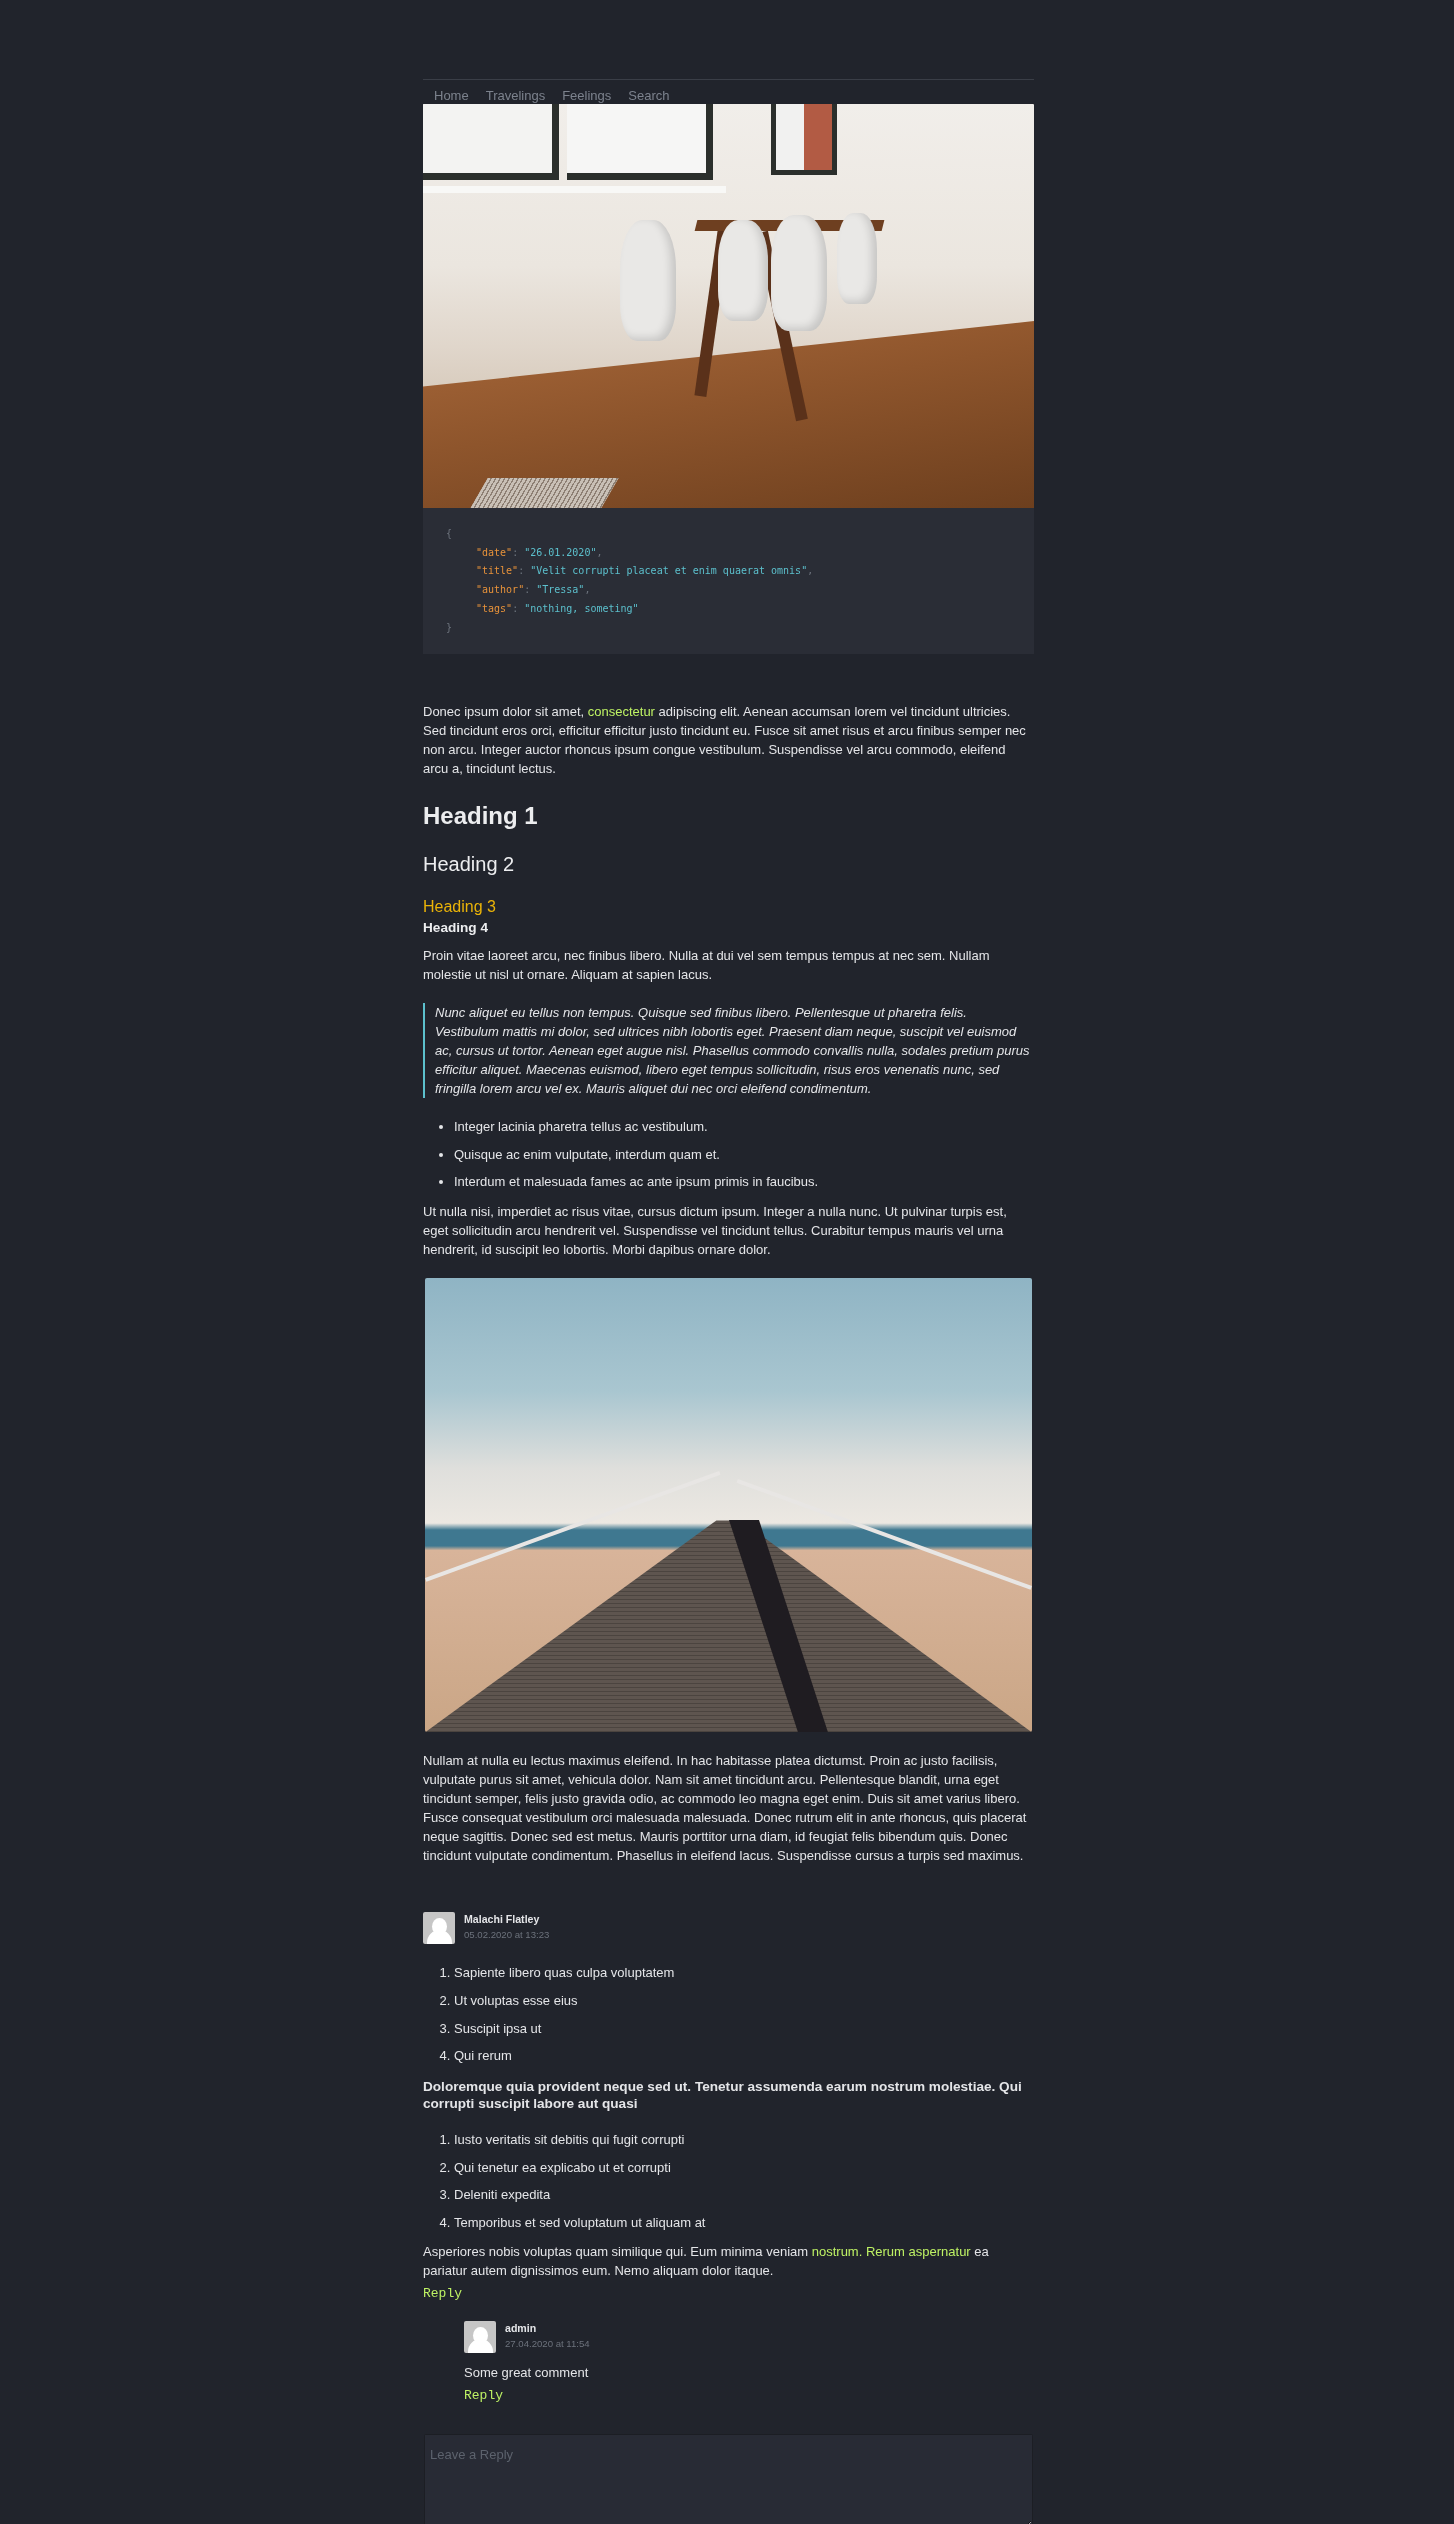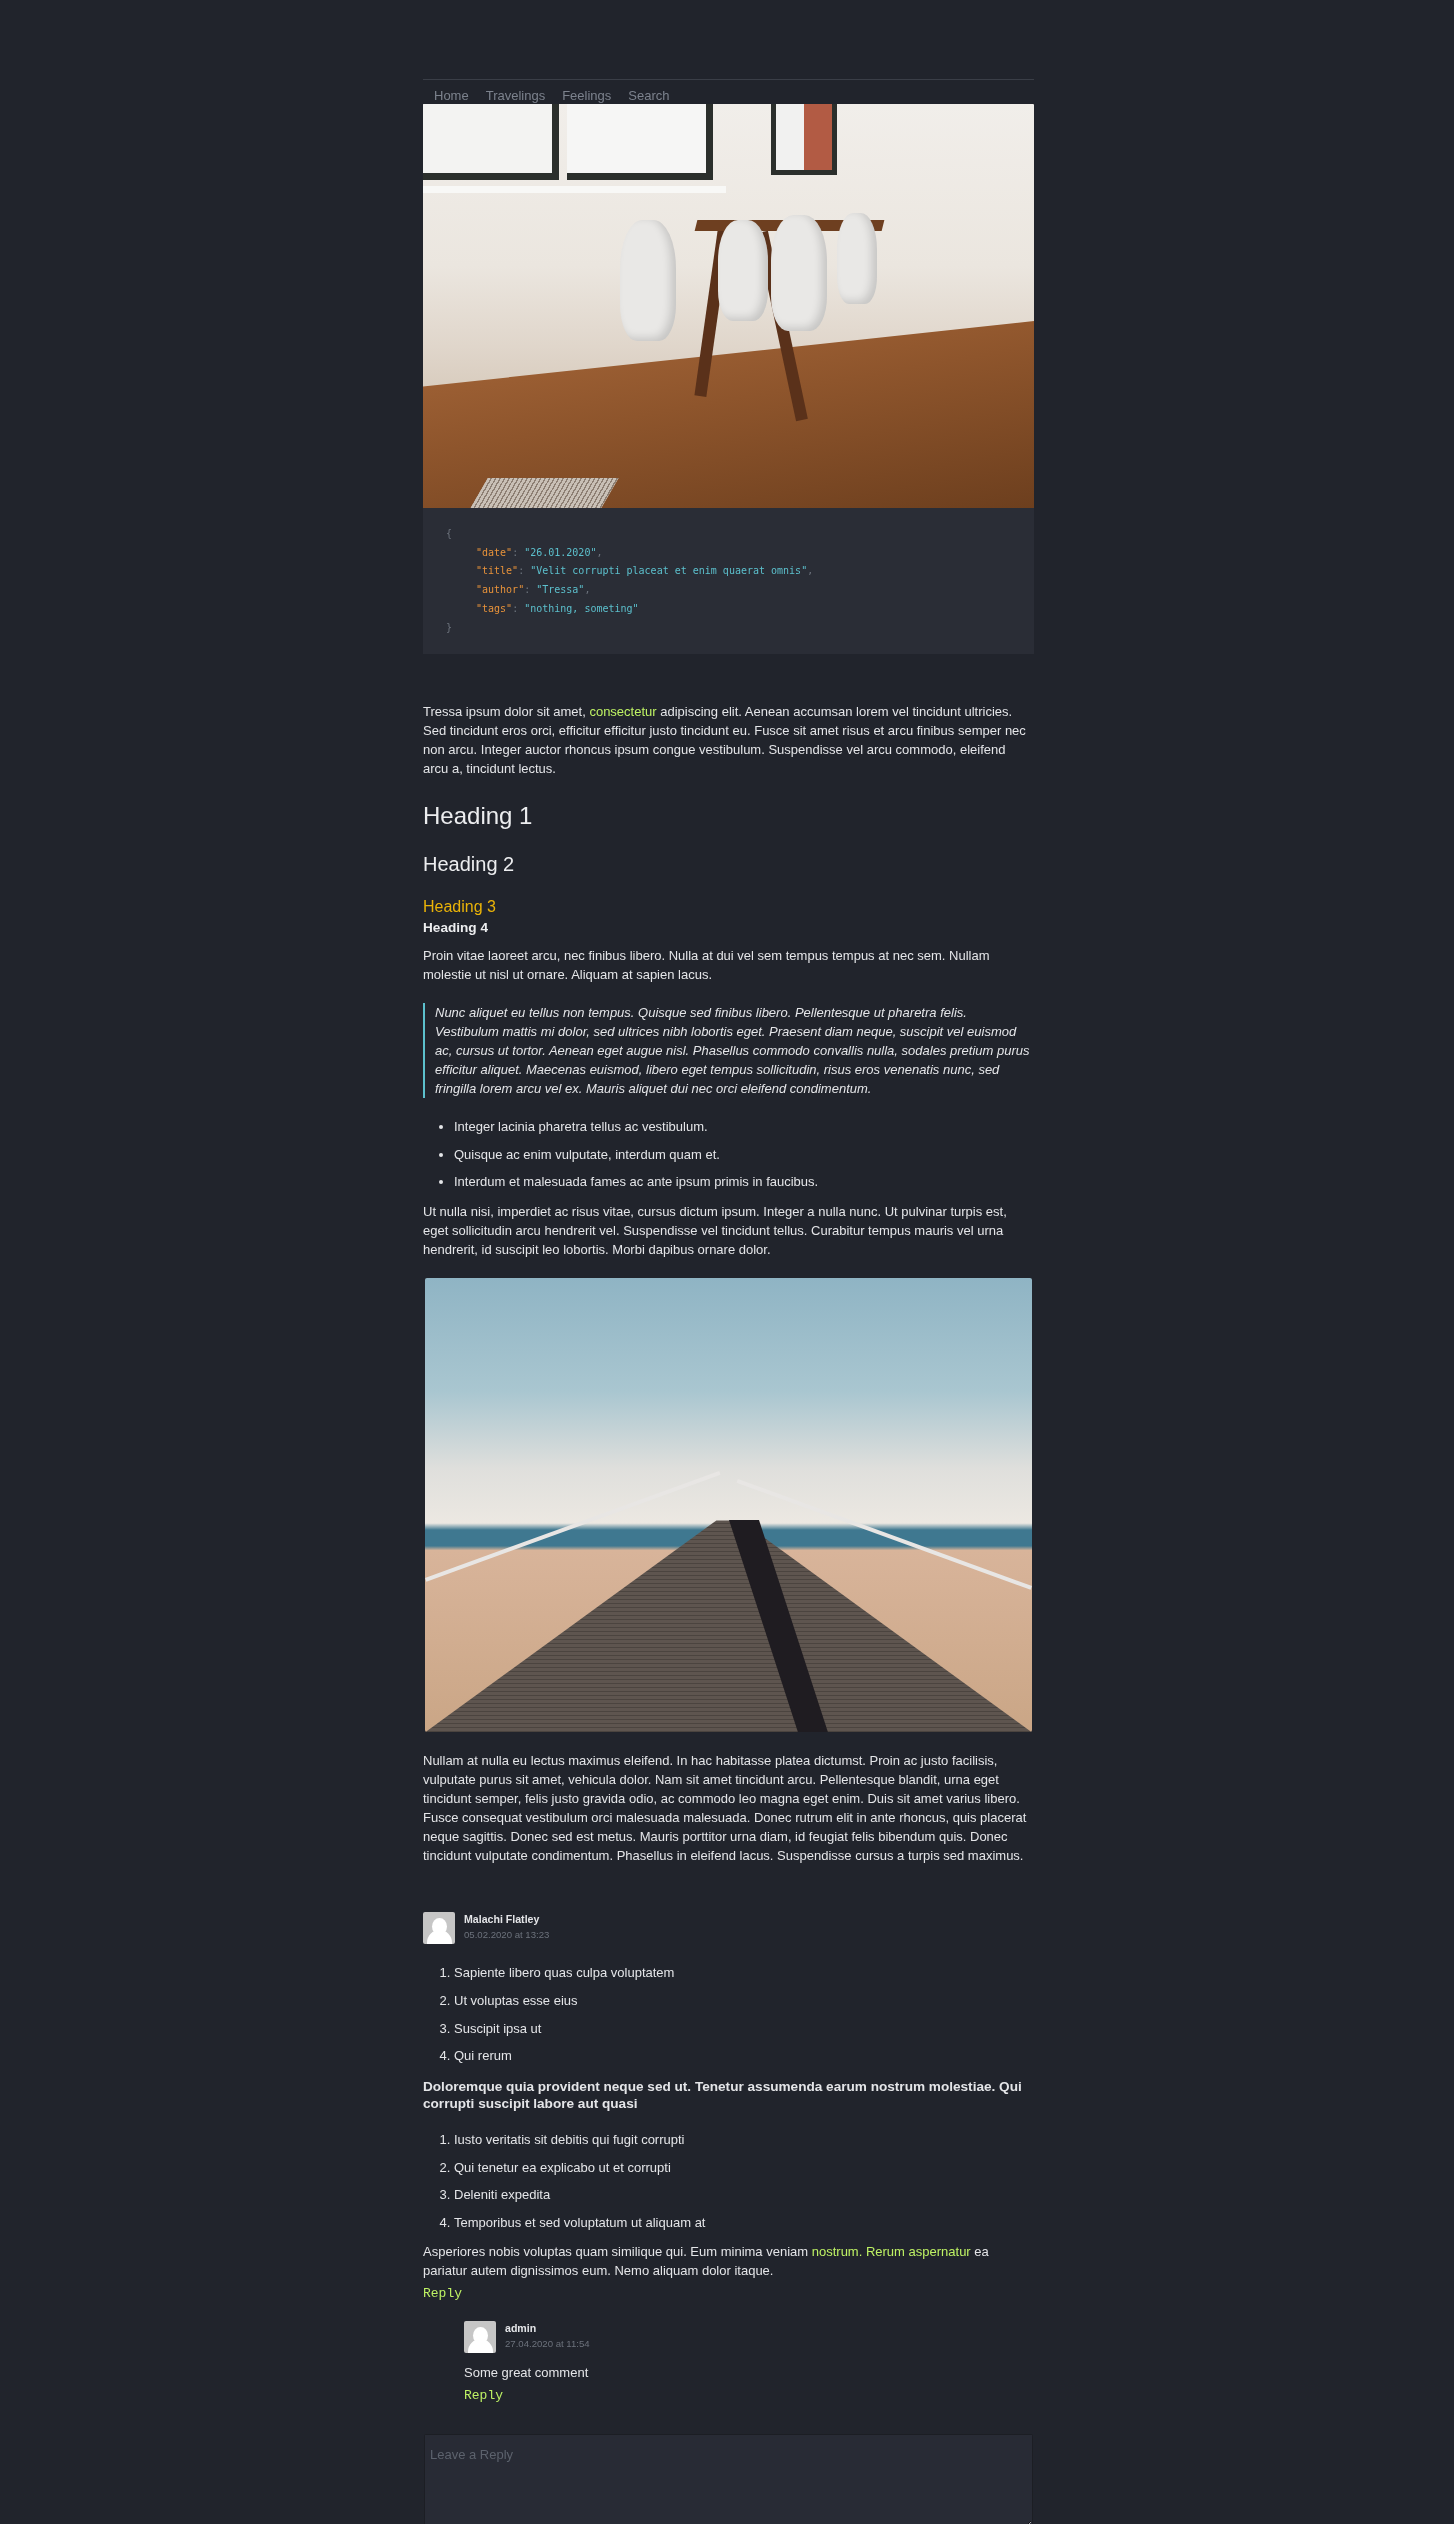--- a/index.html
+++ b/index.html
@@ -31,21 +31,21 @@
   .hero .rug { position:absolute; left:56px; bottom:0; width:131px; height:30px; background: repeating-linear-gradient(90deg,#c9c0b6 0 3px,#8d7f73 3px 4.5px); transform: skewX(-30deg); }
 
   
   .meta { background: #2a2d36; width: 611px; padding: 17px 0 17px 23px; font-family: "DejaVu Sans Mono", "Liberation Mono", monospace; font-size: 10px; line-height: 18.7px; color: #6c727c; }
   .meta .row { padding-left: 30px; }
   .meta .k { color: #e7923a; }
   .meta .v { color: #5cc0cd; }
 
   .post { padding-top: 48px; }
   .post p { margin-bottom: 19px; }
-  h1 { font-size: 24px; line-height: 28px; font-weight: 400; margin: 24px 0 22px; color: #ecedef; }
+  h1 { font-size: 24px; line-height: 28px; font-weight: 700; margin: 24px 0 22px; color: #ecedef; }
   h2 { font-size: 20px; line-height: 24px; font-weight: 400; margin: 0 0 21px; color: #ecedef; }
   h3 { font-size: 16px; line-height: 20px; font-weight: 400; margin: 0 0 2px; color: #eab308; }
   h4 { font-size: 13.6px; line-height: 17px; font-weight: 700; margin: 0 0 10px; color: #ecedef; }
   blockquote { border-left: 2.5px solid #5cc0cd; padding: 0 0 0 10px; font-style: italic; margin-bottom: 19px; line-height: 19px; }
   ul.bul { margin: 0 0 11px 31px; }
   ul.bul li { margin-bottom: 8.6px; line-height: 19px; }
   .photo2 { width: 607px; height: 454px; margin: 0 0 19px 2px; border-radius: 2px; position: relative; overflow: hidden;
     background: linear-gradient(180deg,#8fb4c4 0%, #a9c6d0 25%, #dfdfdc 42%, #ece8e2 54%, #3f7890 55.5%, #3f7890 59%, #d8b49a 60%, #caa686 100%); }
   .photo2 .deck { position:absolute; left:0; right:0; bottom:0; height:212px; background: repeating-linear-gradient(180deg,#5e554f 0 3px,#4b443f 3px 4px); clip-path: polygon(48% 0, 52% 0, 100% 100%, 0 100%); }
   .photo2 .shadow { position:absolute; left:50%; bottom:0; width:30px; height:212px; background:#1f1c21; transform: skewX(18deg); transform-origin: top; }
@@ -106,21 +106,21 @@
   <div class="meta">
     <div>{</div>
     <div class="row"><span class="k">"date"</span>: <span class="v">"26.01.2020"</span><span>,</span></div>
     <div class="row"><span class="k">"title"</span>: <span class="v">"Velit corrupti placeat et enim quaerat omnis"</span><span>,</span></div>
     <div class="row"><span class="k">"author"</span>: <span class="v">"Tressa"</span><span>,</span></div>
     <div class="row"><span class="k">"tags"</span>: <span class="v">"nothing, someting"</span><span></span></div>
     <div>}</div>
   </div>
 
   <article class="post">
-    <p><span>Tressa ipsum dolor sit amet, </span><a href="#">consectetur</a><span> adipiscing elit. Aenean accumsan lorem vel tincidunt ultricies. Sed tincidunt eros orci, efficitur efficitur justo tincidunt eu. Fusce sit amet risus et arcu finibus semper nec non arcu. Integer auctor rhoncus ipsum congue vestibulum. Suspendisse vel arcu commodo, eleifend arcu a, tincidunt lectus.</span></p>
+    <p><span>Donec ipsum dolor sit amet, </span><a href="#">consectetur</a><span> adipiscing elit. Aenean accumsan lorem vel tincidunt ultricies. Sed tincidunt eros orci, efficitur efficitur justo tincidunt eu. Fusce sit amet risus et arcu finibus semper nec non arcu. Integer auctor rhoncus ipsum congue vestibulum. Suspendisse vel arcu commodo, eleifend arcu a, tincidunt lectus.</span></p>
 
     <h1>Heading 1</h1>
     <h2>Heading 2</h2>
     <h3>Heading 3</h3>
     <h4>Heading 4</h4>
 
     <p>Proin vitae laoreet arcu, nec finibus libero. Nulla at dui vel sem tempus tempus at nec sem. Nullam molestie ut nisl ut ornare. Aliquam at sapien lacus.</p>
 
     <blockquote>Nunc aliquet eu tellus non tempus. Quisque sed finibus libero. Pellentesque ut pharetra felis. Vestibulum mattis mi dolor, sed ultrices nibh lobortis eget. Praesent diam neque, suscipit vel euismod ac, cursus ut tortor. Aenean eget augue nisl. Phasellus commodo convallis nulla, sodales pretium purus efficitur aliquet. Maecenas euismod, libero eget tempus sollicitudin, risus eros venenatis nunc, sed fringilla lorem arcu vel ex. Mauris aliquet dui nec orci eleifend condimentum.</blockquote>
 

